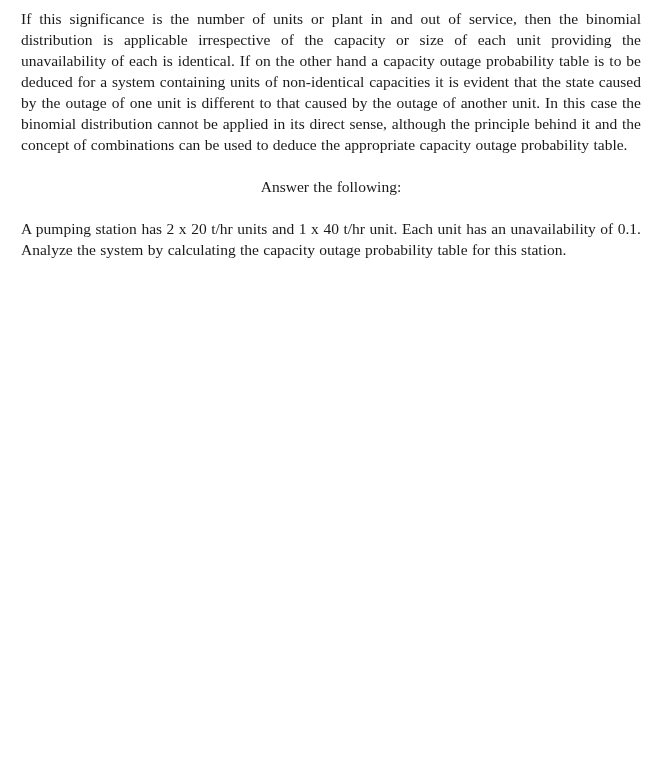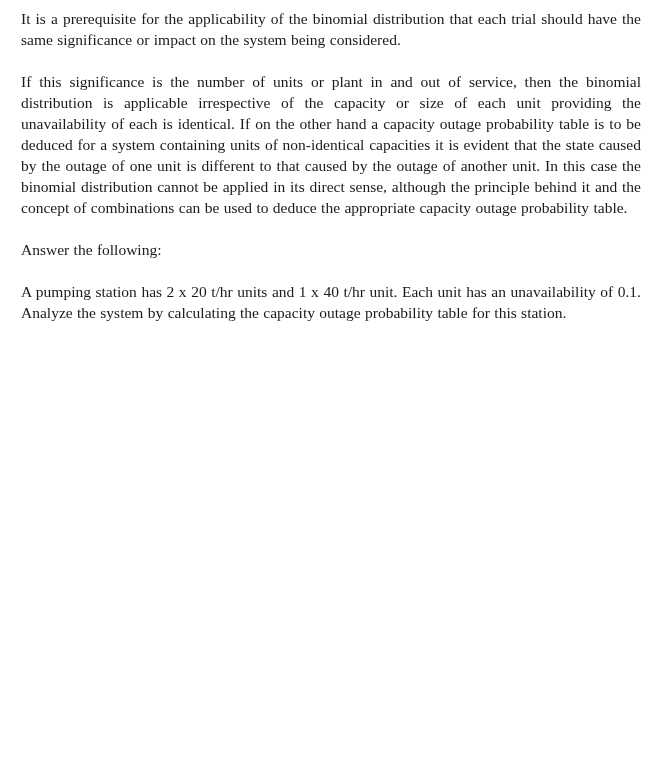--- a/index.html
+++ b/index.html
@@ -22,27 +22,26 @@
   }
   .para {
     margin: 0 0 21px 0;
     word-spacing: 0.5px;
   }
   .para.justify {
     text-align: justify;
     text-align-last: left;
   }
   .para.short {
-    text-align: left;
+    text-align: center;
   }
 </style>
 </head>
 <body>
 
 <div class="page">
-  <p class="para justify">It is a prerequisite for the applicability of the binomial distribution that each trial should have the same significance or impact on the system being considered.</p>
 
   <p class="para justify">If this significance is the number of units or plant in and out of service, then the binomial distribution is applicable irrespective of the capacity or size of each unit providing the unavailability of each is identical. If on the other hand a capacity outage probability table is to be deduced for a system containing units of non-identical capacities it is evident that the state caused by the outage of one unit is different to that caused by the outage of another unit. In this case the binomial distribution cannot be applied in its direct sense, although the principle behind it and the concept of combinations can be used to deduce the appropriate capacity outage probability table.</p>
 
   <p class="para short">Answer the following:</p>
 
   <p class="para justify">A pumping station has 2 x 20 t/hr units and 1 x 40 t/hr unit. Each unit has an unavailability of 0.1. Analyze the system by calculating the capacity outage probability table for this station.</p>
 </div>
 
 </body></html>

